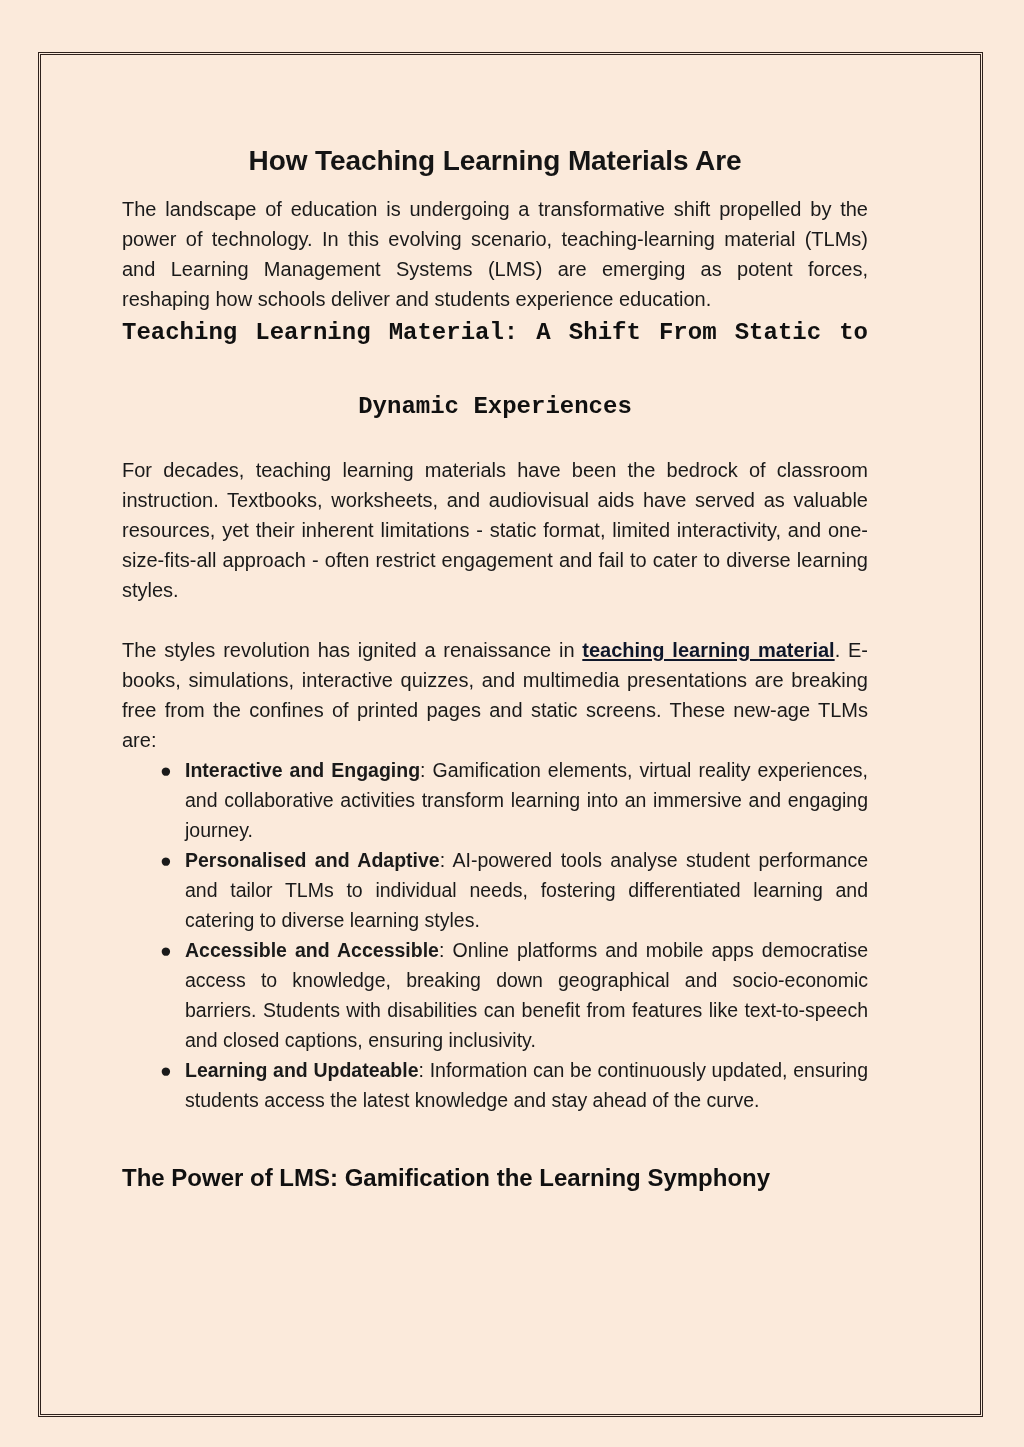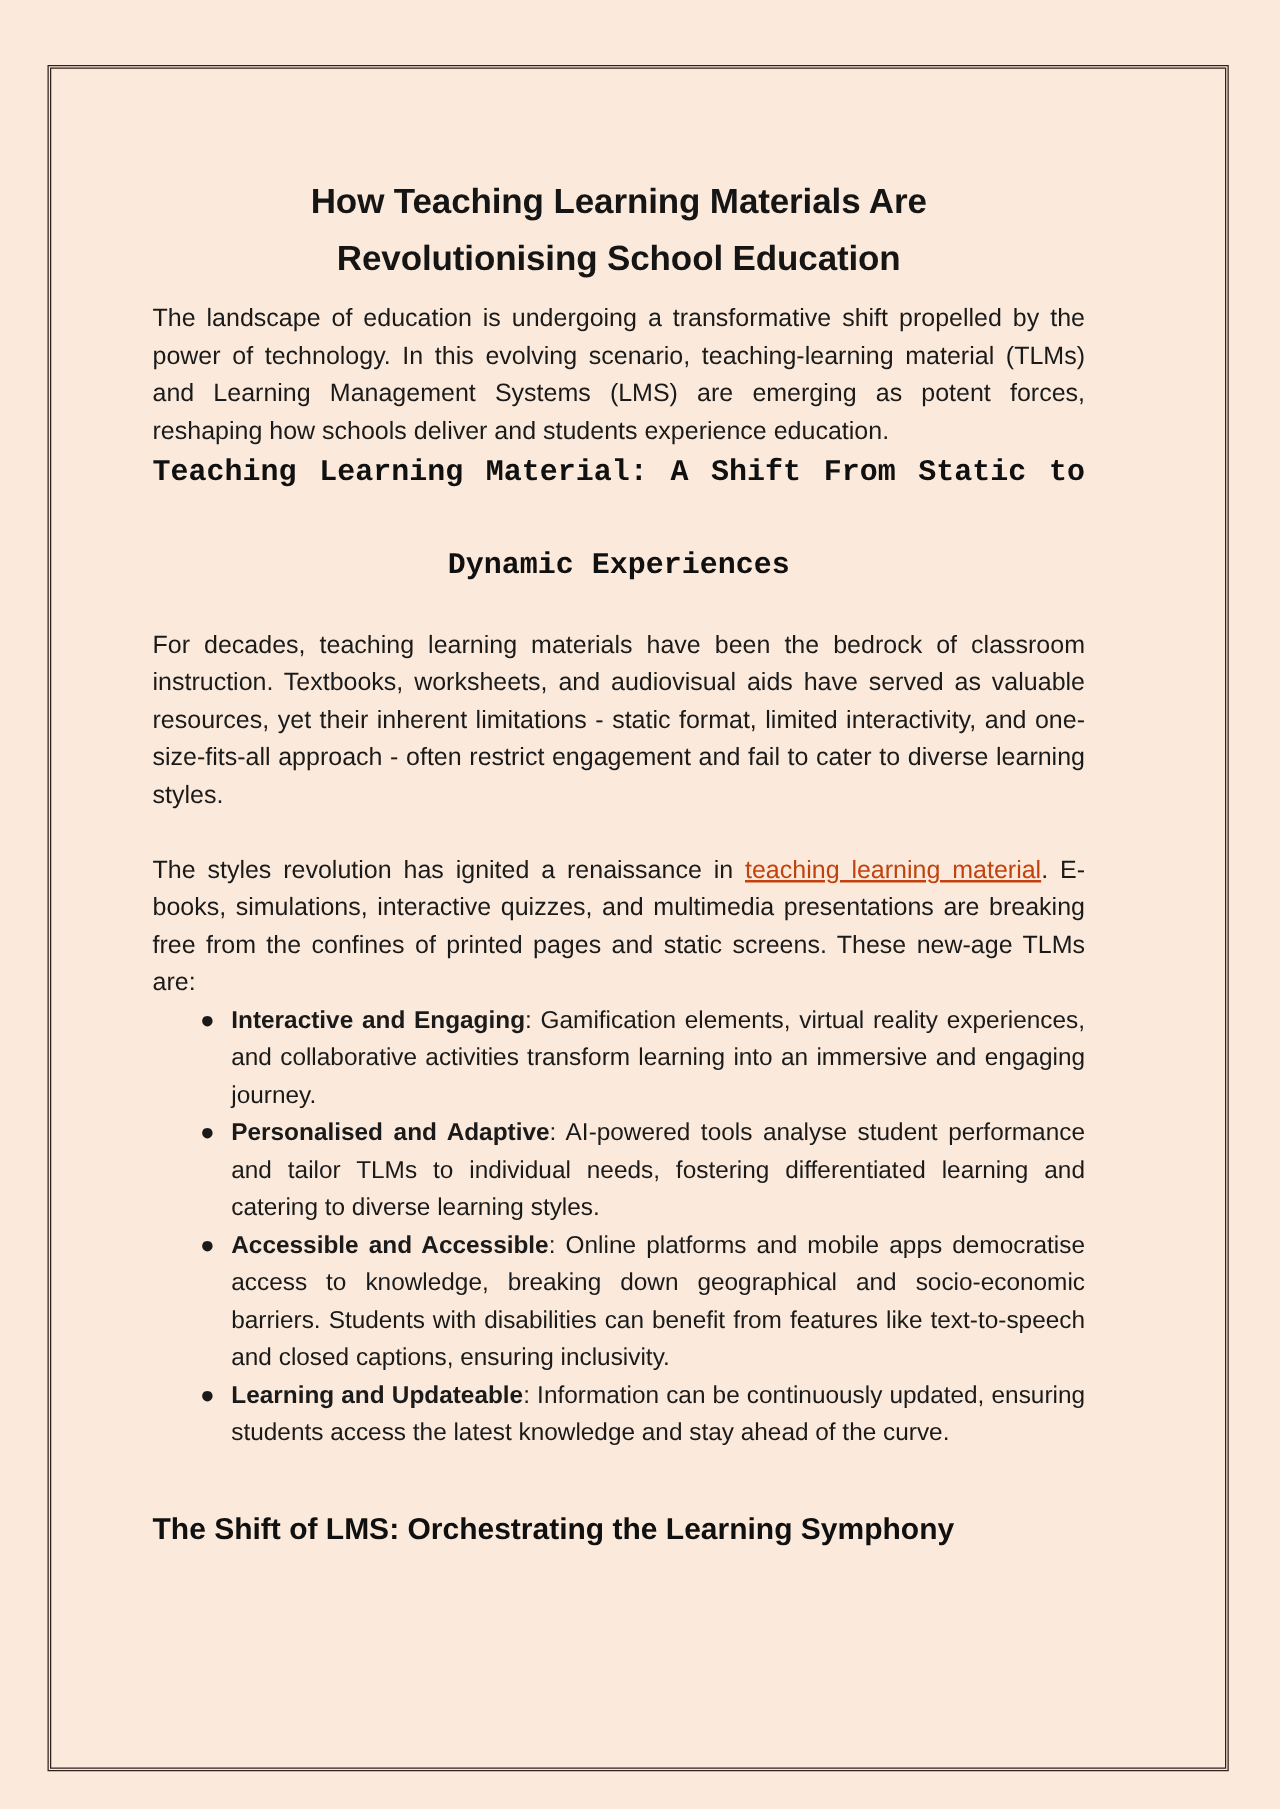--- a/index.html
+++ b/index.html
@@ -119,40 +119,39 @@
     top: 0;
     font-size: 19.5px;
     line-height: 30px;
     color: #1a1a1a;
   }
 
   .b {
     font-weight: bold;
   }
   .link-strong {
-    font-weight: normal;
+    font-weight: bold;
     text-decoration: underline;
     text-underline-offset: 2px;
-    color: #c2410c;
+    color: #0f172a;
   }
   .gap-md { height: 30px; }
   .gap-lg { height: 44px; }
 </style>
 </head>
 <body>
 
 <div class="page">
 
   <div class="page-frame"></div>
 
   <div class="content">
 
     <h1 class="doc-title">
       <span>How Teaching Learning Materials Are</span><br>
-      <span>Revolutionising School Education</span>
     </h1>
 
     <p class="para">The landscape of education is undergoing a transformative shift propelled by the power of technology. In this evolving scenario, teaching-learning material (TLMs) and Learning Management Systems (LMS) are emerging as potent forces, reshaping how schools deliver and students experience education.</p>
 
     <h2 class="heading2">
       <span class="j-line">Teaching Learning Material: A Shift From Static to</span>
       <span class="j-last">Dynamic Experiences</span>
     </h2>
 
     <div class="gap-md"></div>
@@ -173,16 +172,16 @@
       <li>
         <span class="bullet-dot">●</span><span class="b">Accessible and Accessible</span><span>: </span><span>Online platforms and mobile apps democratise access to knowledge, breaking down geographical and socio-economic barriers. Students with disabilities can benefit from features like text-to-speech and closed captions, ensuring inclusivity.</span>
       </li>
       <li>
         <span class="bullet-dot">●</span><span class="b">Learning and Updateable</span><span>: </span><span>Information can be continuously updated, ensuring students access the latest knowledge and stay ahead of the curve.</span>
       </li>
     </ul>
 
     <div class="gap-lg"></div>
 
-    <h2 class="heading2-plain">The Shift of LMS: Orchestrating the Learning Symphony</h2>
+    <h2 class="heading2-plain">The Power of LMS: Gamification the Learning Symphony</h2>
 
   </div>
 </div>
 
 </body></html>

